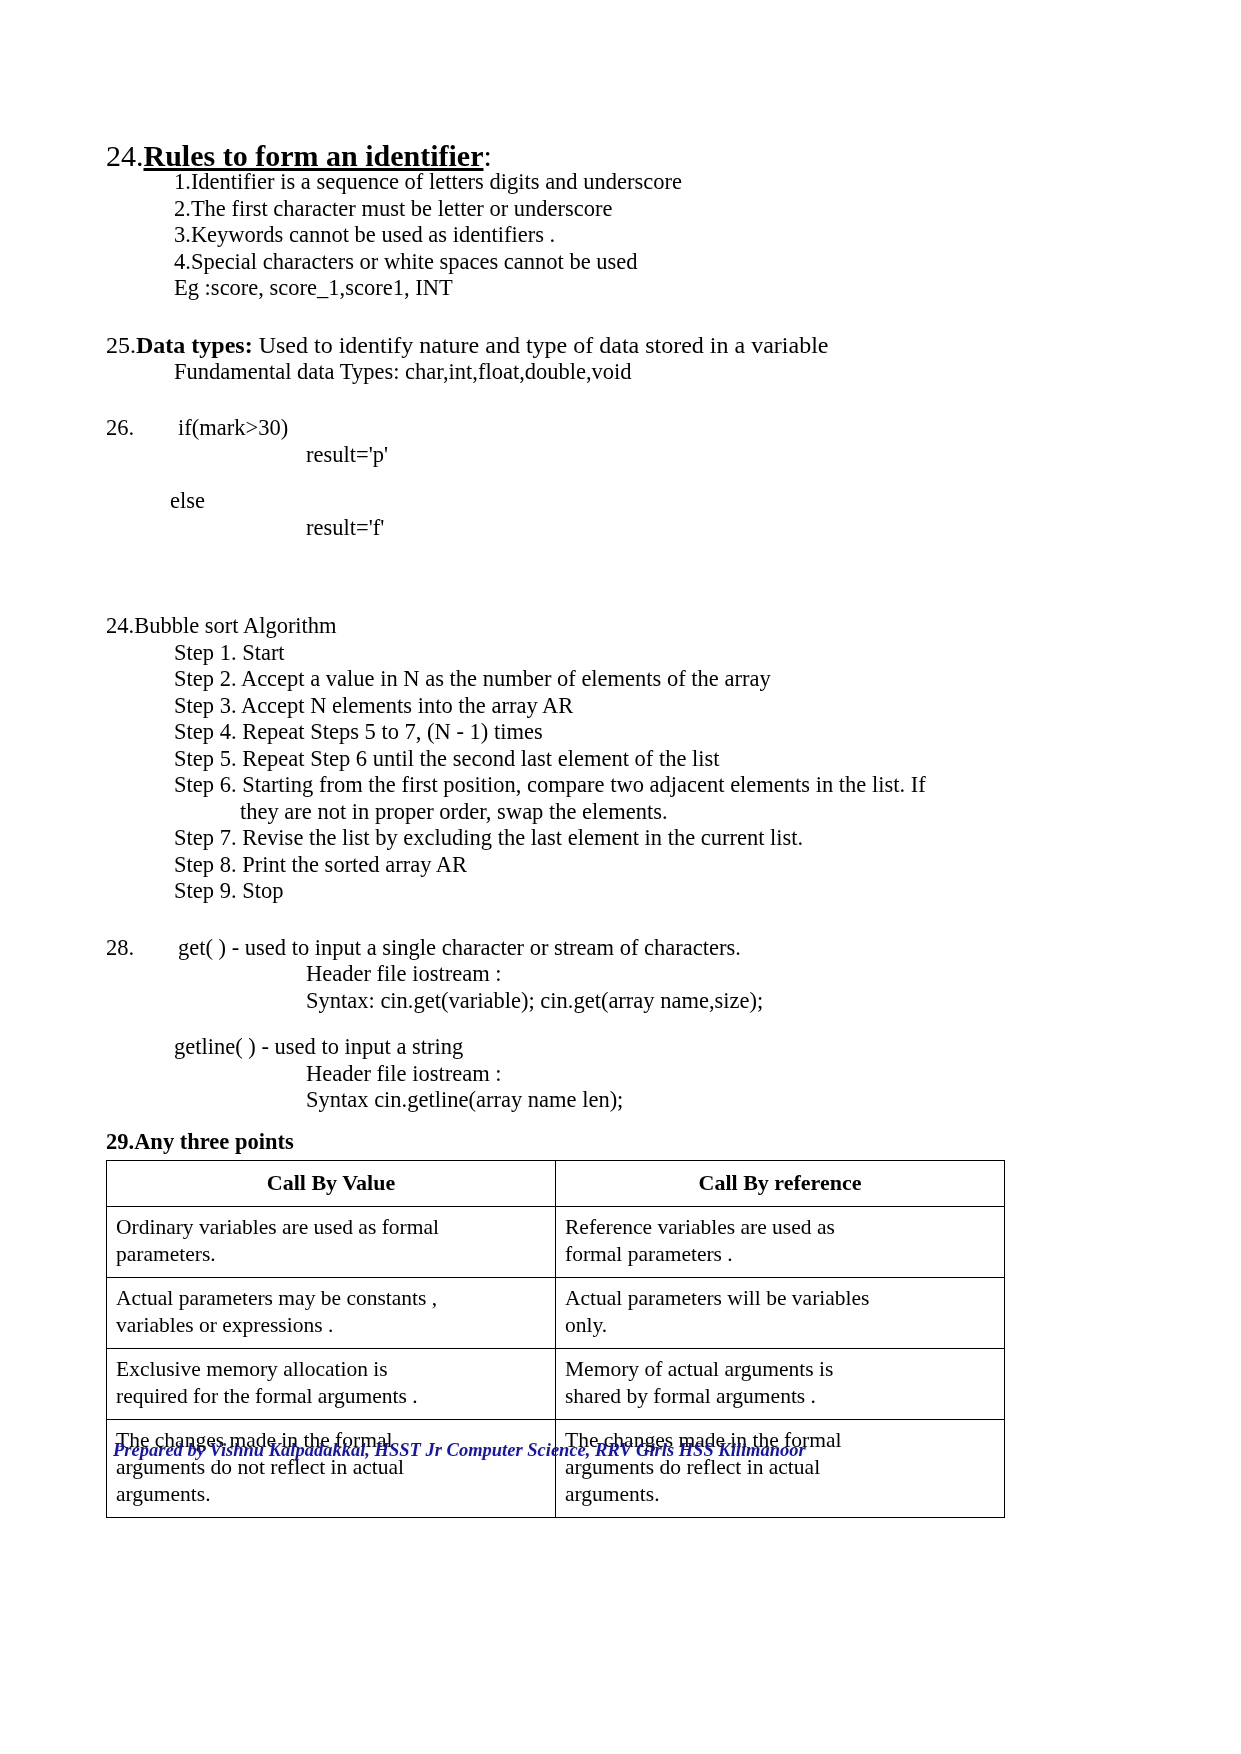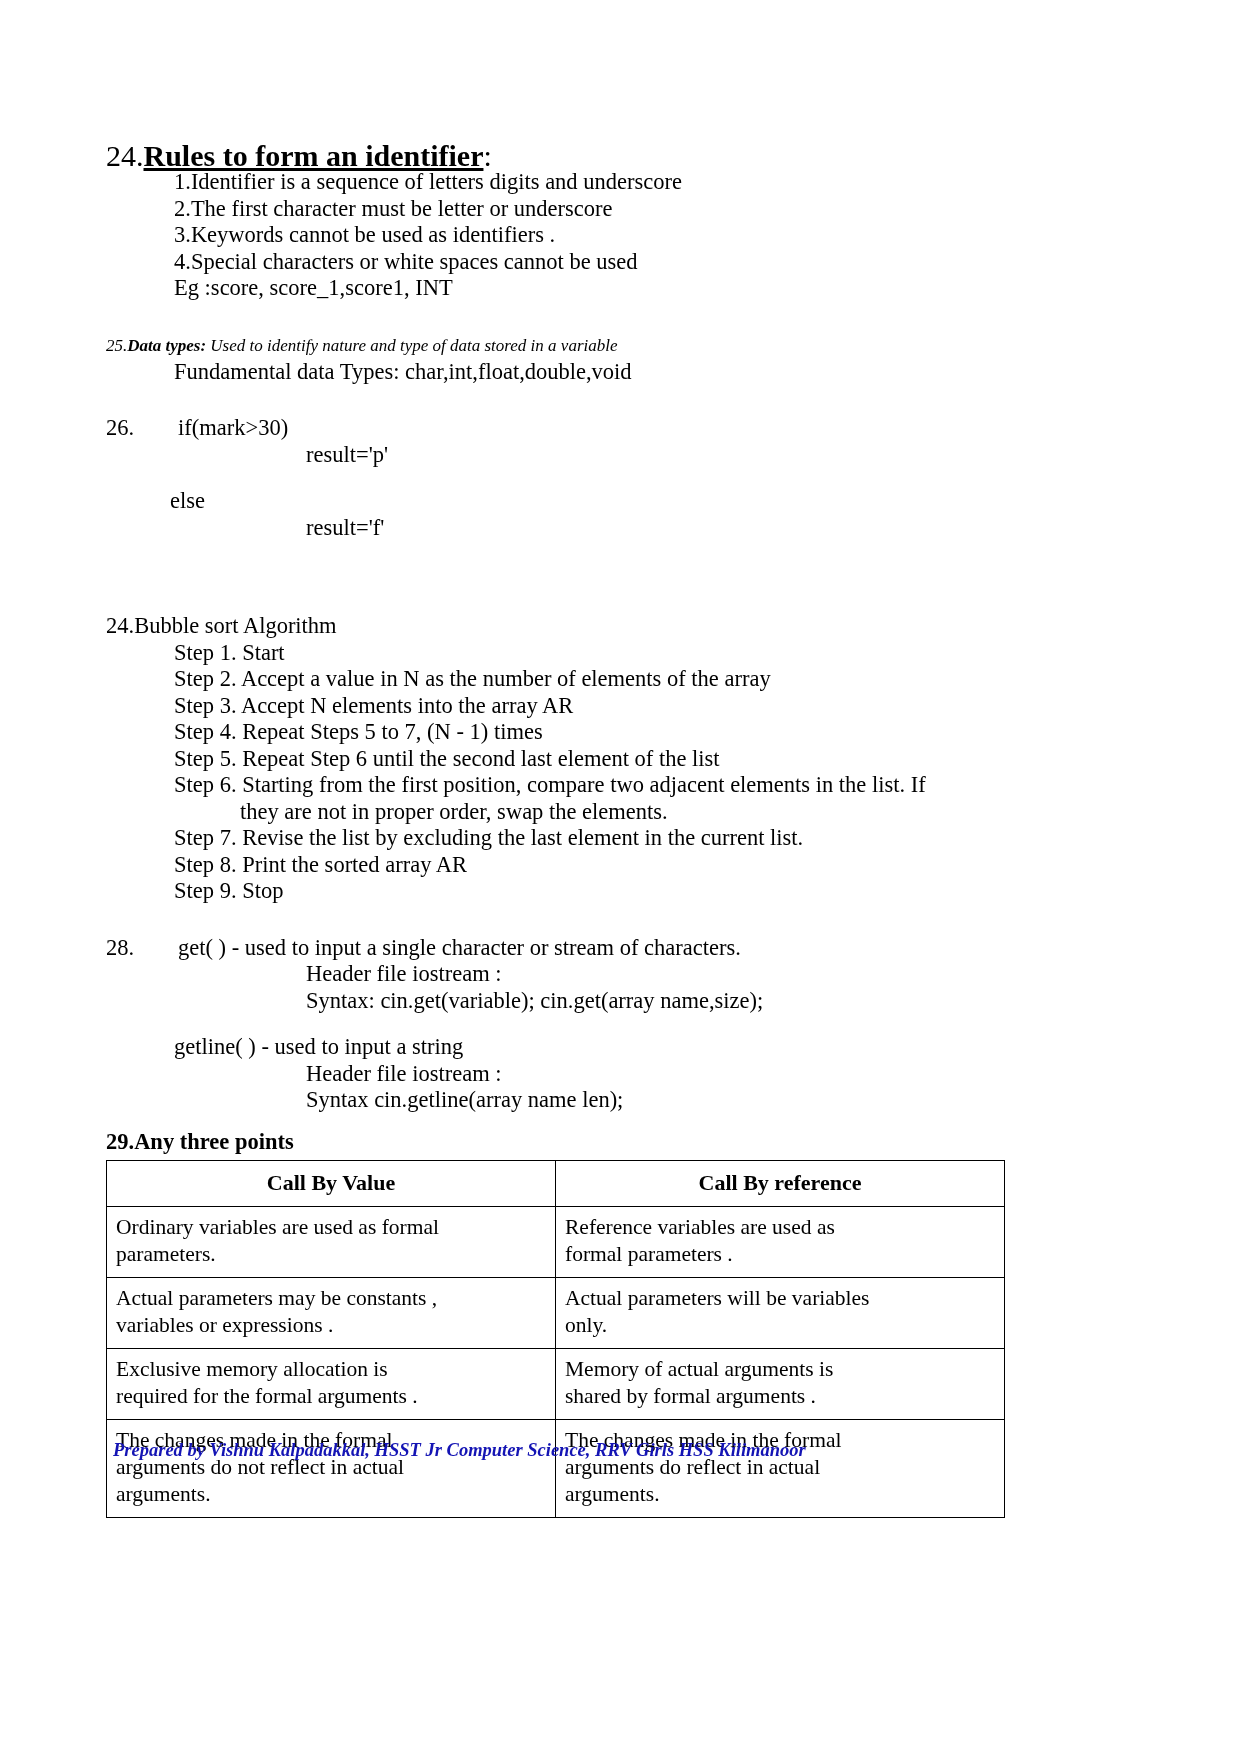--- a/index.html
+++ b/index.html
@@ -61,23 +61,22 @@
     line-height: 27px;
     display: flex;
     align-items: baseline;
     margin-top: 16px;
   }
   #sec24 .head .t { font-weight: bold; text-decoration: underline; }
   #sec24 .rules .line { padding-left: 68px; }
 
   
   #sec25 .first {
-    font-size: 17px;
-    line-height: 27px;
-    font-style: italic;
+    font-size: 24px;
+    line-height: 27px;
   }
 
   
   .step { padding-left: 68px; font-size: 22.5px; line-height: 26.5px; }
   .step-cont { padding-left: 134px; font-size: 22.5px; line-height: 26.5px; }
 
   
   .h29 {
     font-size: 22.5px;
     line-height: 27px;

